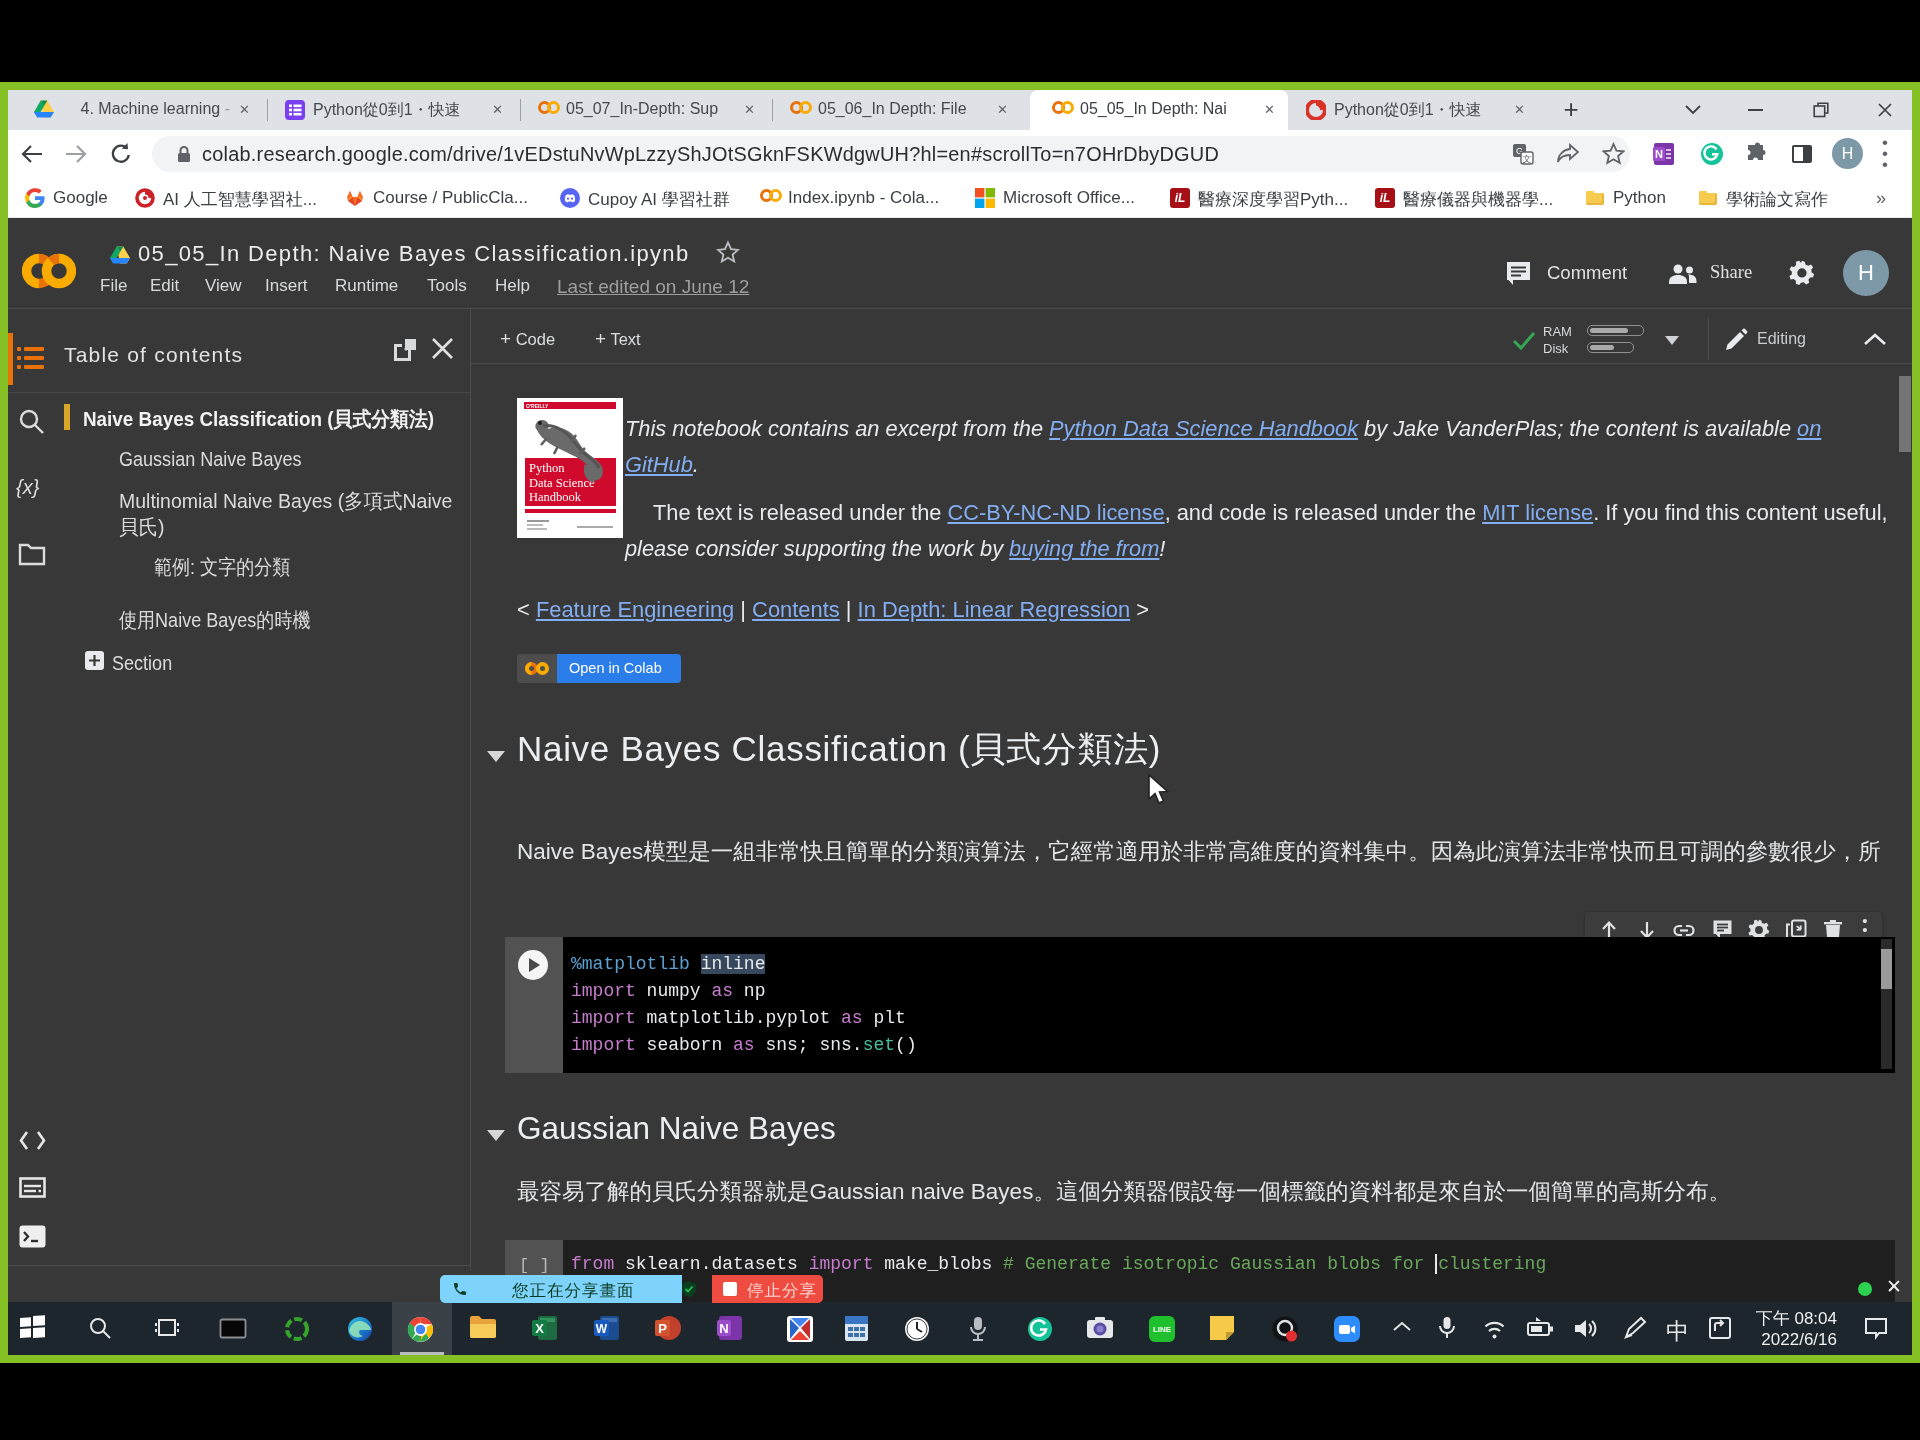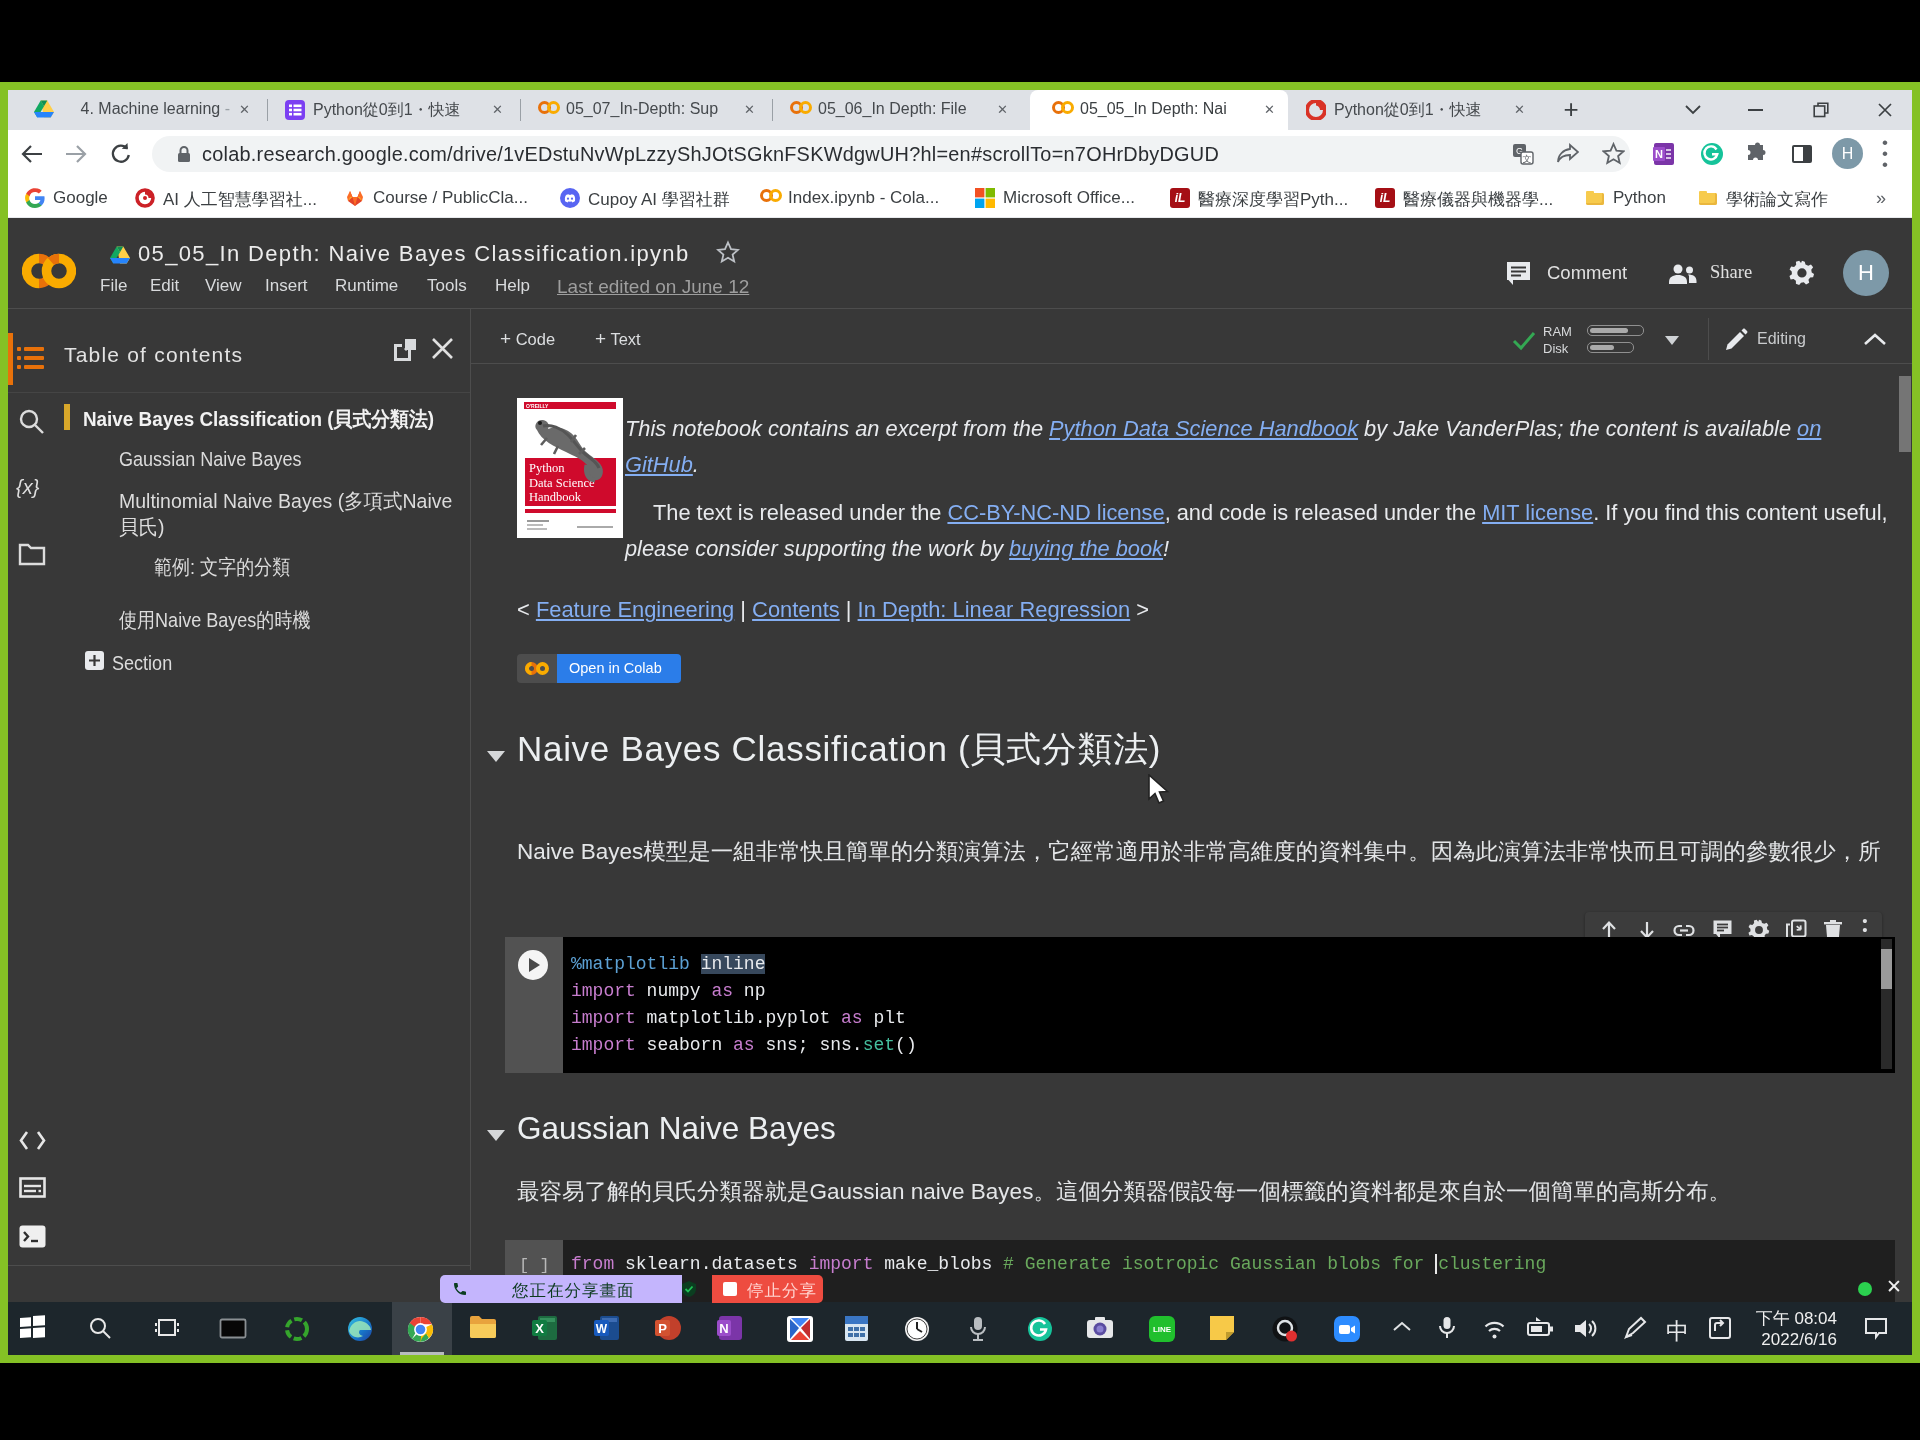--- a/index.html
+++ b/index.html
@@ -412,21 +412,21 @@
         <path d="M60 51 C58 60 62 66 68 66" fill="none" stroke="#6a6a6a" stroke-width="5"></path>
       </svg>
       <div class="abs" style="left:10px;top:122px;width:22px;height:2px;background:#999;"></div>
       <div class="abs" style="left:10px;top:126px;width:16px;height:1.5px;background:#bbb;"></div>
       <div class="abs" style="left:10px;top:130px;width:20px;height:1.5px;background:#bbb;"></div>
       <div class="abs" style="left:60px;top:128px;width:36px;height:2px;background:#aaa;"></div>
     </div>
     <div class="abs" style="left:617px;top:198px;font-size:21.8px;font-style:italic;color:#e8eaed;">This notebook contains an excerpt from the <span class="lnk">Python Data Science Handbook</span> by Jake VanderPlas; the content is available <span class="lnk">on</span></div>
     <div class="abs" style="left:617px;top:234px;font-size:21.8px;font-style:italic;"><span class="lnk">GitHub</span><span style="color:#e8eaed;">.</span></div>
     <div class="abs" style="left:617px;top:282px;font-size:21.8px;color:#e8eaed;margin-left:28px;">The text is released under the <span class="lnk">CC-BY-NC-ND license</span>, and code is released under the <span class="lnk">MIT license</span>. If you find this content useful,</div>
-    <div class="abs" style="left:617px;top:318px;font-size:21.8px;font-style:italic;color:#e8eaed;">please consider supporting the work by <span class="lnk">buying the book</span>!</div>
+    <div class="abs" style="left:617px;top:318px;font-size:21.8px;font-style:italic;color:#e8eaed;">please consider supporting the work by <span class="lnk">buying the from</span>!</div>
     <div class="abs" style="left:509px;top:379px;font-size:21.9px;color:#e8eaed;">&lt; <span class="lnk">Feature Engineering</span> | <span class="lnk">Contents</span> | <span class="lnk">In Depth: Linear Regression</span> &gt;</div>
     <div class="abs" style="left:509px;top:436px;width:164px;height:29px;border-radius:4px;overflow:hidden;">
       <div class="abs" style="left:0;top:0;width:40px;height:29px;background:#4d4d4d;"></div>
       <svg class="abs" style="left:7px;top:7px;" width="26" height="15" viewBox="0 0 26 15">
             <g fill="none">
               <circle cx="7.5" cy="7.5" r="4.5" stroke="#e8710a" stroke-width="4"></circle>
               <circle cx="18.5" cy="7.5" r="4.5" stroke="#f9ab00" stroke-width="4"></circle>
               <path d="M7.5 3 a4.5 4.5 0 0 0 0 9" stroke="#f9ab00" stroke-width="4"></path>
             </g>
           </svg>
@@ -735,21 +735,21 @@
           </svg>
         </div>
     <div class="abs" style="left:1735px;top:6px;width:94px;text-align:right;font-size:17px;color:#f0f0f0;line-height:21px;">下午 08:04<br>2022/6/16</div>
     <div class="tbi" style="left:1855px;">
           <svg width="26" height="26" viewBox="0 0 26 26">
             <path d="M3 4 L23 4 L23 18 L16 18 L13 22 L13 18 L3 18 Z" fill="none" stroke="#e6e7e9" stroke-width="2"></path>
           </svg>
         </div>
   </div>
 
-  <div class="abs" style="left:432px;top:1185px;width:242px;height:28px;background:#c4b5fd;border-radius:5px 0 0 5px;padding-left:32px;">
+  <div class="abs" style="left:432px;top:1185px;width:242px;height:28px;background:#7dd3fc;border-radius:5px 0 0 5px;padding-left:32px;">
     <svg class="abs" style="left:12px;top:6px;" width="16" height="16" viewBox="0 0 24 24">
           <path d="M6.6 10.8c1.4 2.8 3.8 5.1 6.6 6.6l2.2-2.2c.3-.3.7-.4 1-.2 1.1.4 2.3.6 3.6.6.6 0 1 .4 1 1V20c0 .6-.4 1-1 1-9.4 0-17-7.6-17-17 0-.6.4-1 1-1h3.5c.6 0 1 .4 1 1 0 1.2.2 2.4.6 3.6.1.3 0 .7-.2 1l-2.3 2.2z" fill="#0b3e20"></path>
         </svg>
     <div class="abs" style="left:72px;top:5px;font-size:16.5px;color:#0c3a1e;letter-spacing:1px;">您正在分享畫面</div>
     <svg class="abs" style="left:240px;top:5px;" width="18" height="18" viewBox="0 0 18 18">
           <path d="M9 1 L16 4 L16 9 C16 13 13 16 9 17 C5 16 2 13 2 9 L2 4 Z" fill="#0b3e20"></path>
           <path d="M5.5 9 L8 11.5 L12.5 6.5" fill="none" stroke="#1fc155" stroke-width="1.8"></path>
         </svg>
   </div>
   <div class="abs" style="left:704px;top:1185px;width:111px;height:28px;background:#ee4c40;border-radius:0 5px 5px 0;">

